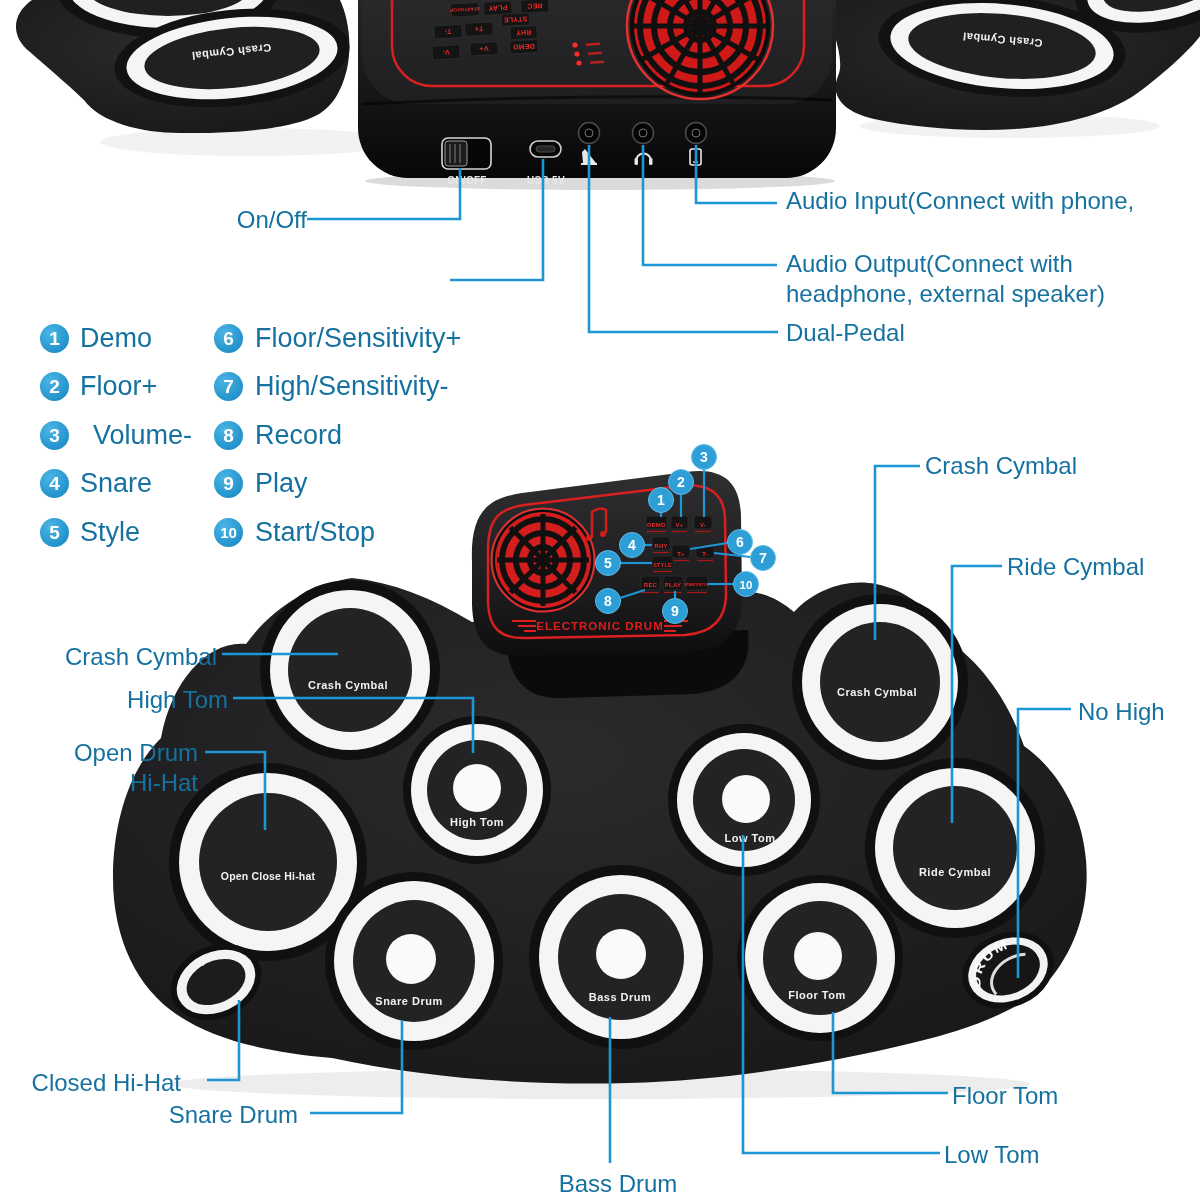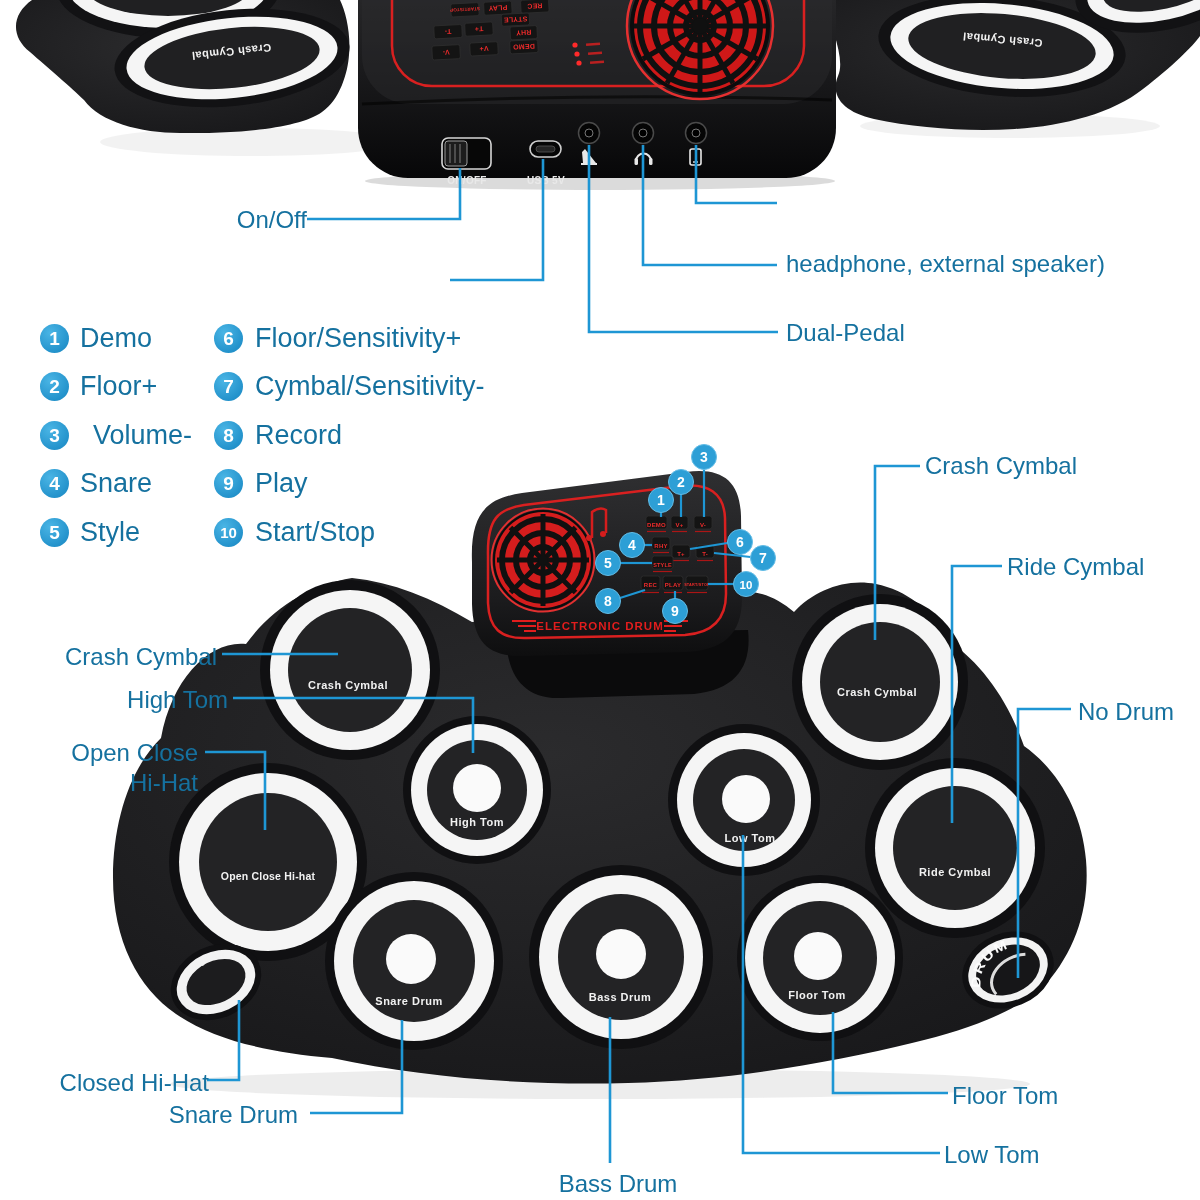--- a/index.html
+++ b/index.html
@@ -473,55 +473,57 @@
           <circle cx="746" cy="584" r="12.5" fill="#2d9fd6" stroke="#62bce6" stroke-width="1"></circle>
           <text x="746" y="588.5" class="badge-num wide">10</text>
         </g>
   </g>
 </svg>
 
 <div class="co r" style="left:150px;top:205px;width:157px">
       <span>On/Off</span>
     </div>
 <div class="co" style="left:786px;top:186px">
+  <span>Audio Input(Connect with phone,</span>
 </div>
 <div class="co" style="left:786px;top:249px">
+  <span>Audio Output(Connect with</span>
   <span>headphone, external speaker)</span>
 </div>
 <div class="co" style="left:786px;top:318px">
       <span>Dual-Pedal</span>
     </div>
 
 <div class="co r" style="left:60px;top:642px;width:157px">
       <span>Crash Cymbal</span>
     </div>
 <div class="co r" style="left:70px;top:685px;width:158px">
       <span>High Tom</span>
     </div>
 <div class="co r" style="left:30px;top:738px;width:168px">
-  <span>Open Close</span>
+  <span>Open Drum</span>
   <span>Hi-Hat</span>
 </div>
-<div class="co r" style="left:50px;top:1068px;width:159px">
+<div class="co r" style="left:22px;top:1068px;width:159px">
       <span>Closed Hi-Hat</span>
     </div>
 <div class="co r" style="left:140px;top:1100px;width:158px">
       <span>Snare Drum</span>
     </div>
 <div class="co c" style="left:528px;top:1169px;width:180px">
       <span>Bass Drum</span>
     </div>
 <div class="co" style="left:952px;top:1081px">
       <span>Floor Tom</span>
     </div>
 <div class="co" style="left:944px;top:1140px">
       <span>Low Tom</span>
     </div>
 <div class="co" style="left:1078px;top:697px">
-      <span>No Drum</span>
+      <span>No High</span>
     </div>
 <div class="co" style="left:925px;top:451px">
       <span>Crash Cymbal</span>
     </div>
 <div class="co" style="left:1007px;top:552px">
       <span>Ride Cymbal</span>
     </div>
 
 <div>
   <div class="lg-num" style="left:40px;top:324px">1</div>
@@ -530,21 +532,21 @@
   <div class="lg-label" style="left:80px;top:370px">Floor+</div>
   <div class="lg-num" style="left:40px;top:421px">3</div>
   <div class="lg-label" style="left:93px;top:419px">Volume-</div>
   <div class="lg-num" style="left:40px;top:469px">4</div>
   <div class="lg-label" style="left:80px;top:467px">Snare</div>
   <div class="lg-num" style="left:40px;top:518px">5</div>
   <div class="lg-label" style="left:80px;top:516px">Style</div>
   <div class="lg-num" style="left:214px;top:324px">6</div>
   <div class="lg-label" style="left:255px;top:322px">Floor/Sensitivity+</div>
   <div class="lg-num" style="left:214px;top:372px">7</div>
-  <div class="lg-label" style="left:255px;top:370px">Cymbal/Sensitivity-</div>
+  <div class="lg-label" style="left:255px;top:370px">High/Sensitivity-</div>
   <div class="lg-num" style="left:214px;top:421px">8</div>
   <div class="lg-label" style="left:255px;top:419px">Record</div>
   <div class="lg-num" style="left:214px;top:469px">9</div>
   <div class="lg-label" style="left:255px;top:467px">Play</div>
   <div class="lg-num wide" style="left:214px;top:518px">10</div>
   <div class="lg-label" style="left:255px;top:516px">Start/Stop</div>
 </div>
 
 </div>
 

